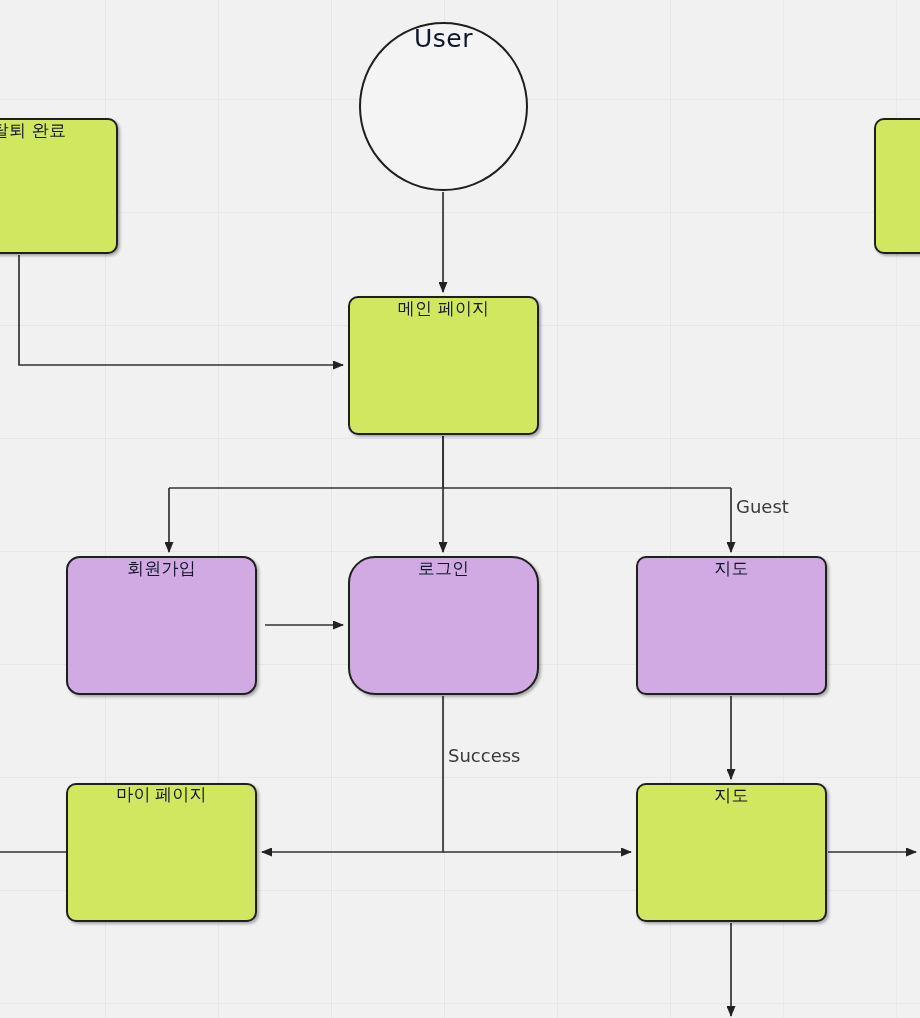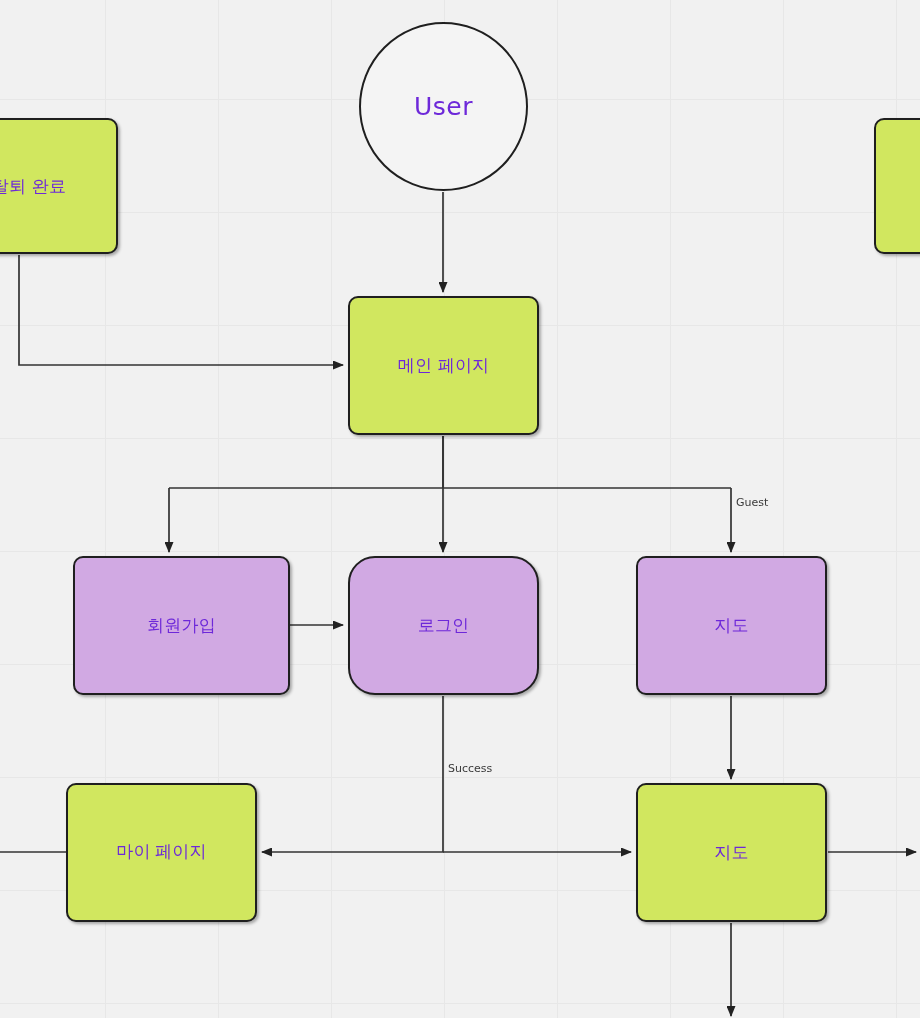--- a/index.html
+++ b/index.html
@@ -28,44 +28,43 @@
     left: 0;
     top: 0;
     width: 920px;
     height: 1018px;
     pointer-events: none;
   }
   .node {
     position: absolute;
     box-sizing: border-box;
     display: flex;
-    align-items: center;
     justify-content: center;
     border: 2px solid #1f1f1f;
     border-radius: 10px;
-    color: #6d28d9;
+    color: #0f172a;
     font-size: 17px;
     line-height: 1.2;
     letter-spacing: 0.2px;
     white-space: nowrap;
     box-shadow: 2px 2px 3px rgba(0,0,0,0.30);
   }
   .node.green { background: #d1e75f; }
   .node.purple { background: #d1a9e3; }
   .node.circle {
     border-radius: 50%;
     background: #f4f4f4;
     border: 2px solid #1f1f1f;
     font-size: 25px;
     box-shadow: none;
     letter-spacing: 0.5px;
   }
   .edge-label {
     position: absolute;
-    font-size: 11px;
+    font-size: 18px;
     color: #3a3a3a;
     white-space: nowrap;
   }
 </style>
 </head>
 <body>
 
 <div id="canvas">
 
   <svg id="edges" viewBox="0 0 920 1018" width="920" height="1018">
@@ -102,21 +101,21 @@
   </div>
 
   <div class="node green" style="left:874px; top:118px; width:178px; height:136px;">
     <span></span>
   </div>
 
   <div class="node green" style="left:348px; top:296px; width:191px; height:139px;">
     <span>메인 페이지</span>
   </div>
 
-  <div class="node purple" style="left:73px; top:556px; width:217px; height:139px;">
+  <div class="node purple" style="left:66px; top:556px; width:191px; height:139px;border-radius:14px;">
     <span>회원가입</span>
   </div>
 
   <div class="node purple" style="left:348px; top:556px; width:191px; height:139px;border-radius:27px;">
     <span>로그인</span>
   </div>
 
   <div class="node purple" style="left:636px; top:556px; width:191px; height:139px;">
     <span>지도</span>
   </div>
@@ -124,15 +123,15 @@
   <div class="node green" style="left:66px; top:783px; width:191px; height:139px;font-family:Liberation Serif, serif;">
     <span>마이 페이지</span>
   </div>
 
   <div class="node green" style="left:636px; top:783px; width:191px; height:139px;">
     <span>지도</span>
   </div>
 
   <div class="edge-label" style="left:736px; top:496px;">Guest</div>
 
-  <div class="edge-label" style="left:448px; top:762px;text-align:center;">Success</div>
+  <div class="edge-label" style="left:448px; top:745px;text-align:center;">Success</div>
 
 </div>
 
 </body></html>

